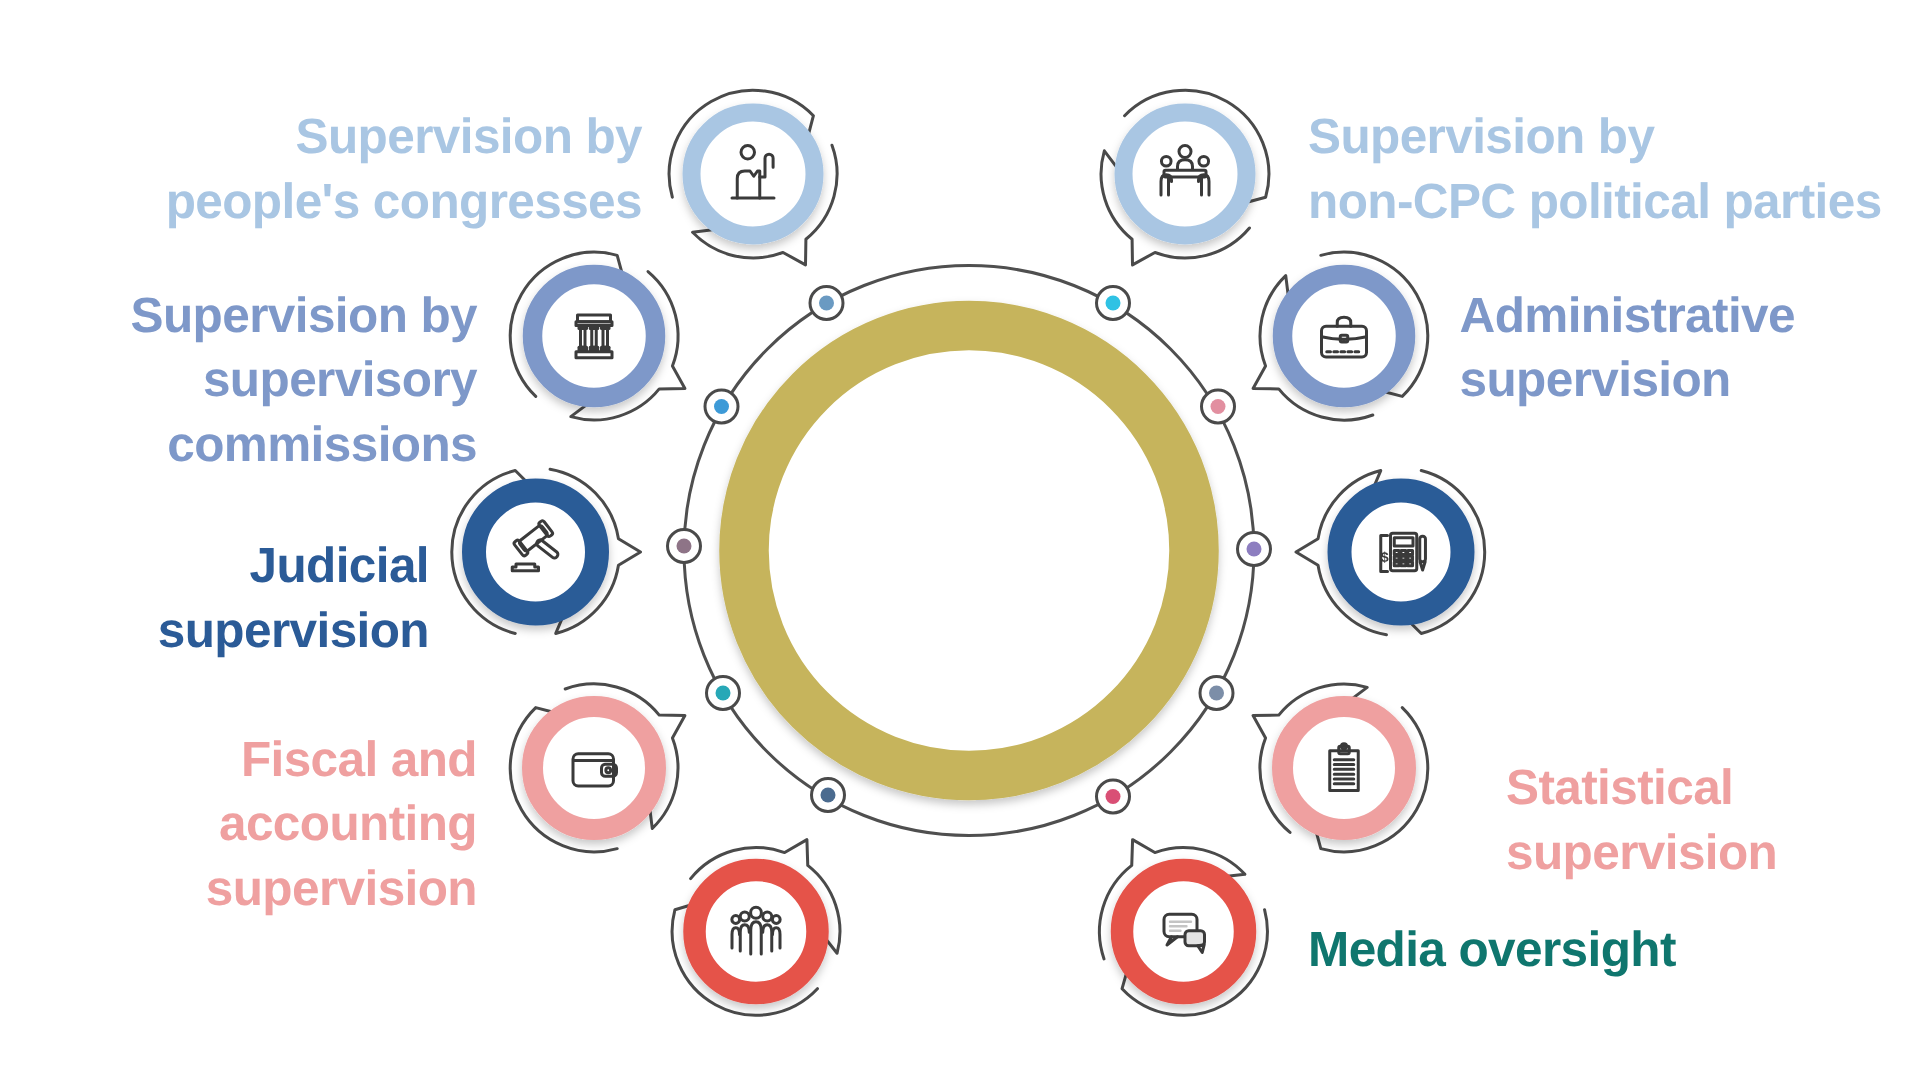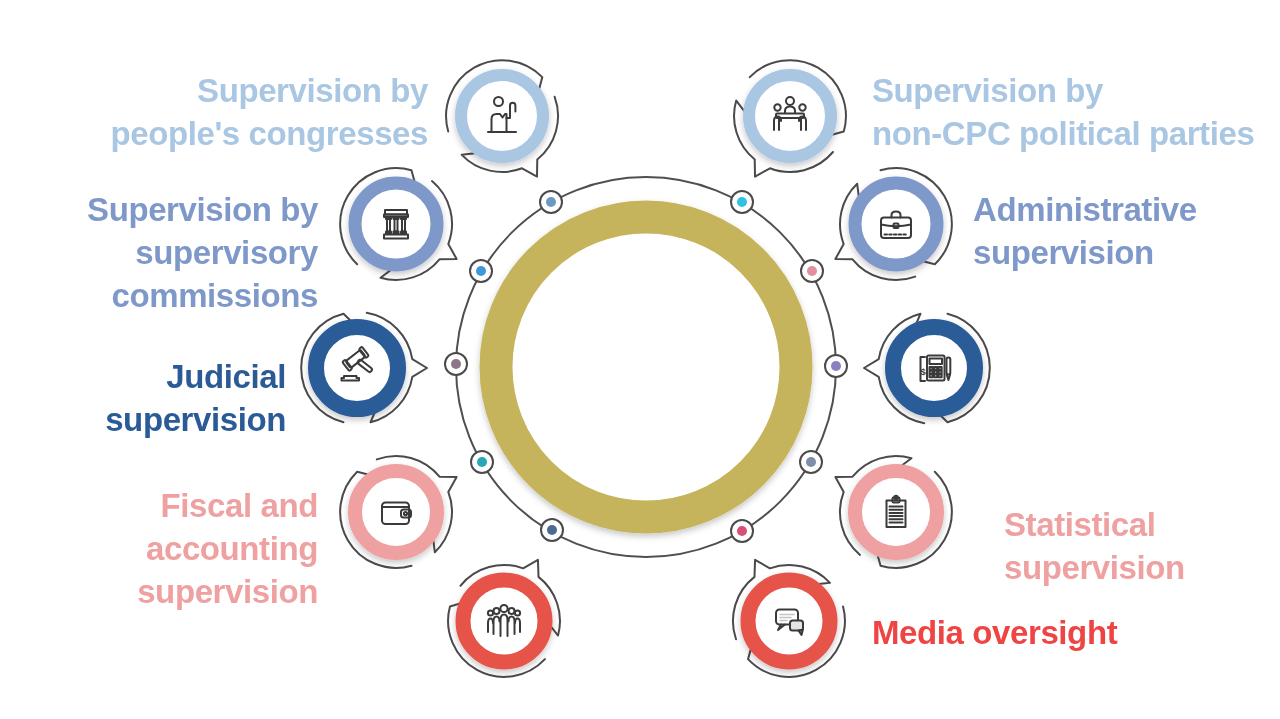--- a/index.html
+++ b/index.html
@@ -261,15 +261,15 @@
 <div class="lbl" style="left: 872px; top: 70px; color: rgb(169, 198, 227);">Supervision by
 non-CPC political parties</div>
 <div class="lbl r" style="right: 962px; top: 189px; color: rgb(126, 152, 201);">Supervision by
 supervisory commissions</div>
 <div class="lbl r" style="right: 994px; top: 356px; color: rgb(43, 91, 151);">Judicial supervision</div>
 <div class="lbl" style="left: 973px; top: 189px; color: rgb(126, 152, 201);">Administrative
 supervision</div>
 <div class="lbl r" style="right: 962px; top: 485px; color: rgb(239, 160, 160);">Fiscal and
 accounting supervision</div>
 <div class="lbl" style="left: 973px; top: 504px; color: rgb(239, 160, 160); margin-left: 31px;">Statistical supervision</div>
-<div class="lbl" style="left: 872px; top: 612px; color: #ef4444;">Media oversight</div>
+<div class="lbl" style="left: 872px; top: 612px; color: #0f766e;">Media oversight</div>
 
 </div>
 
 </body></html>

